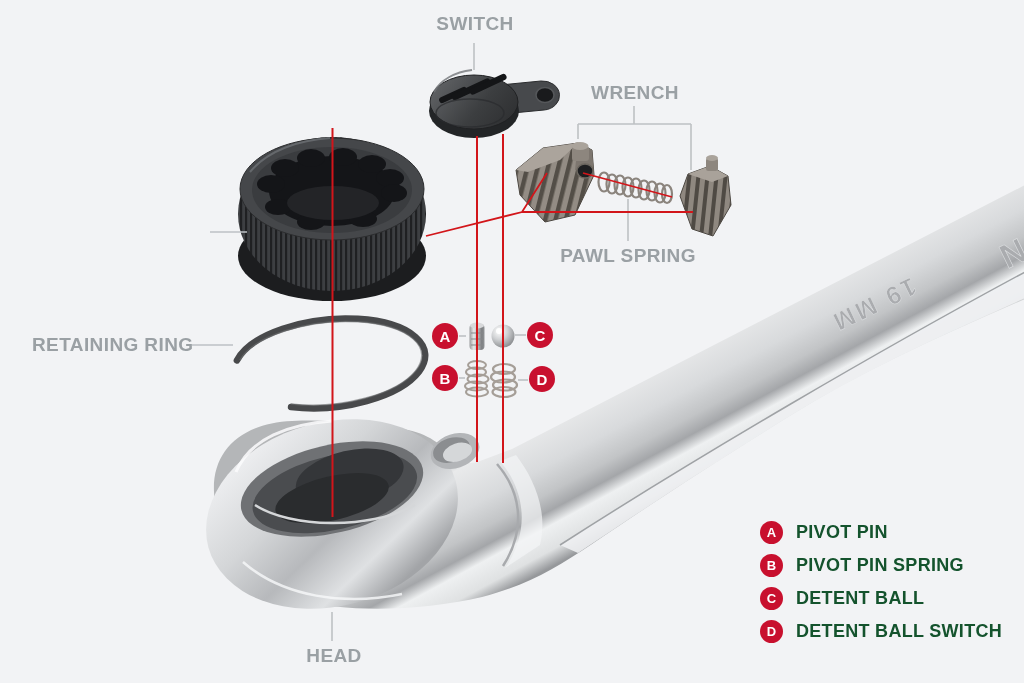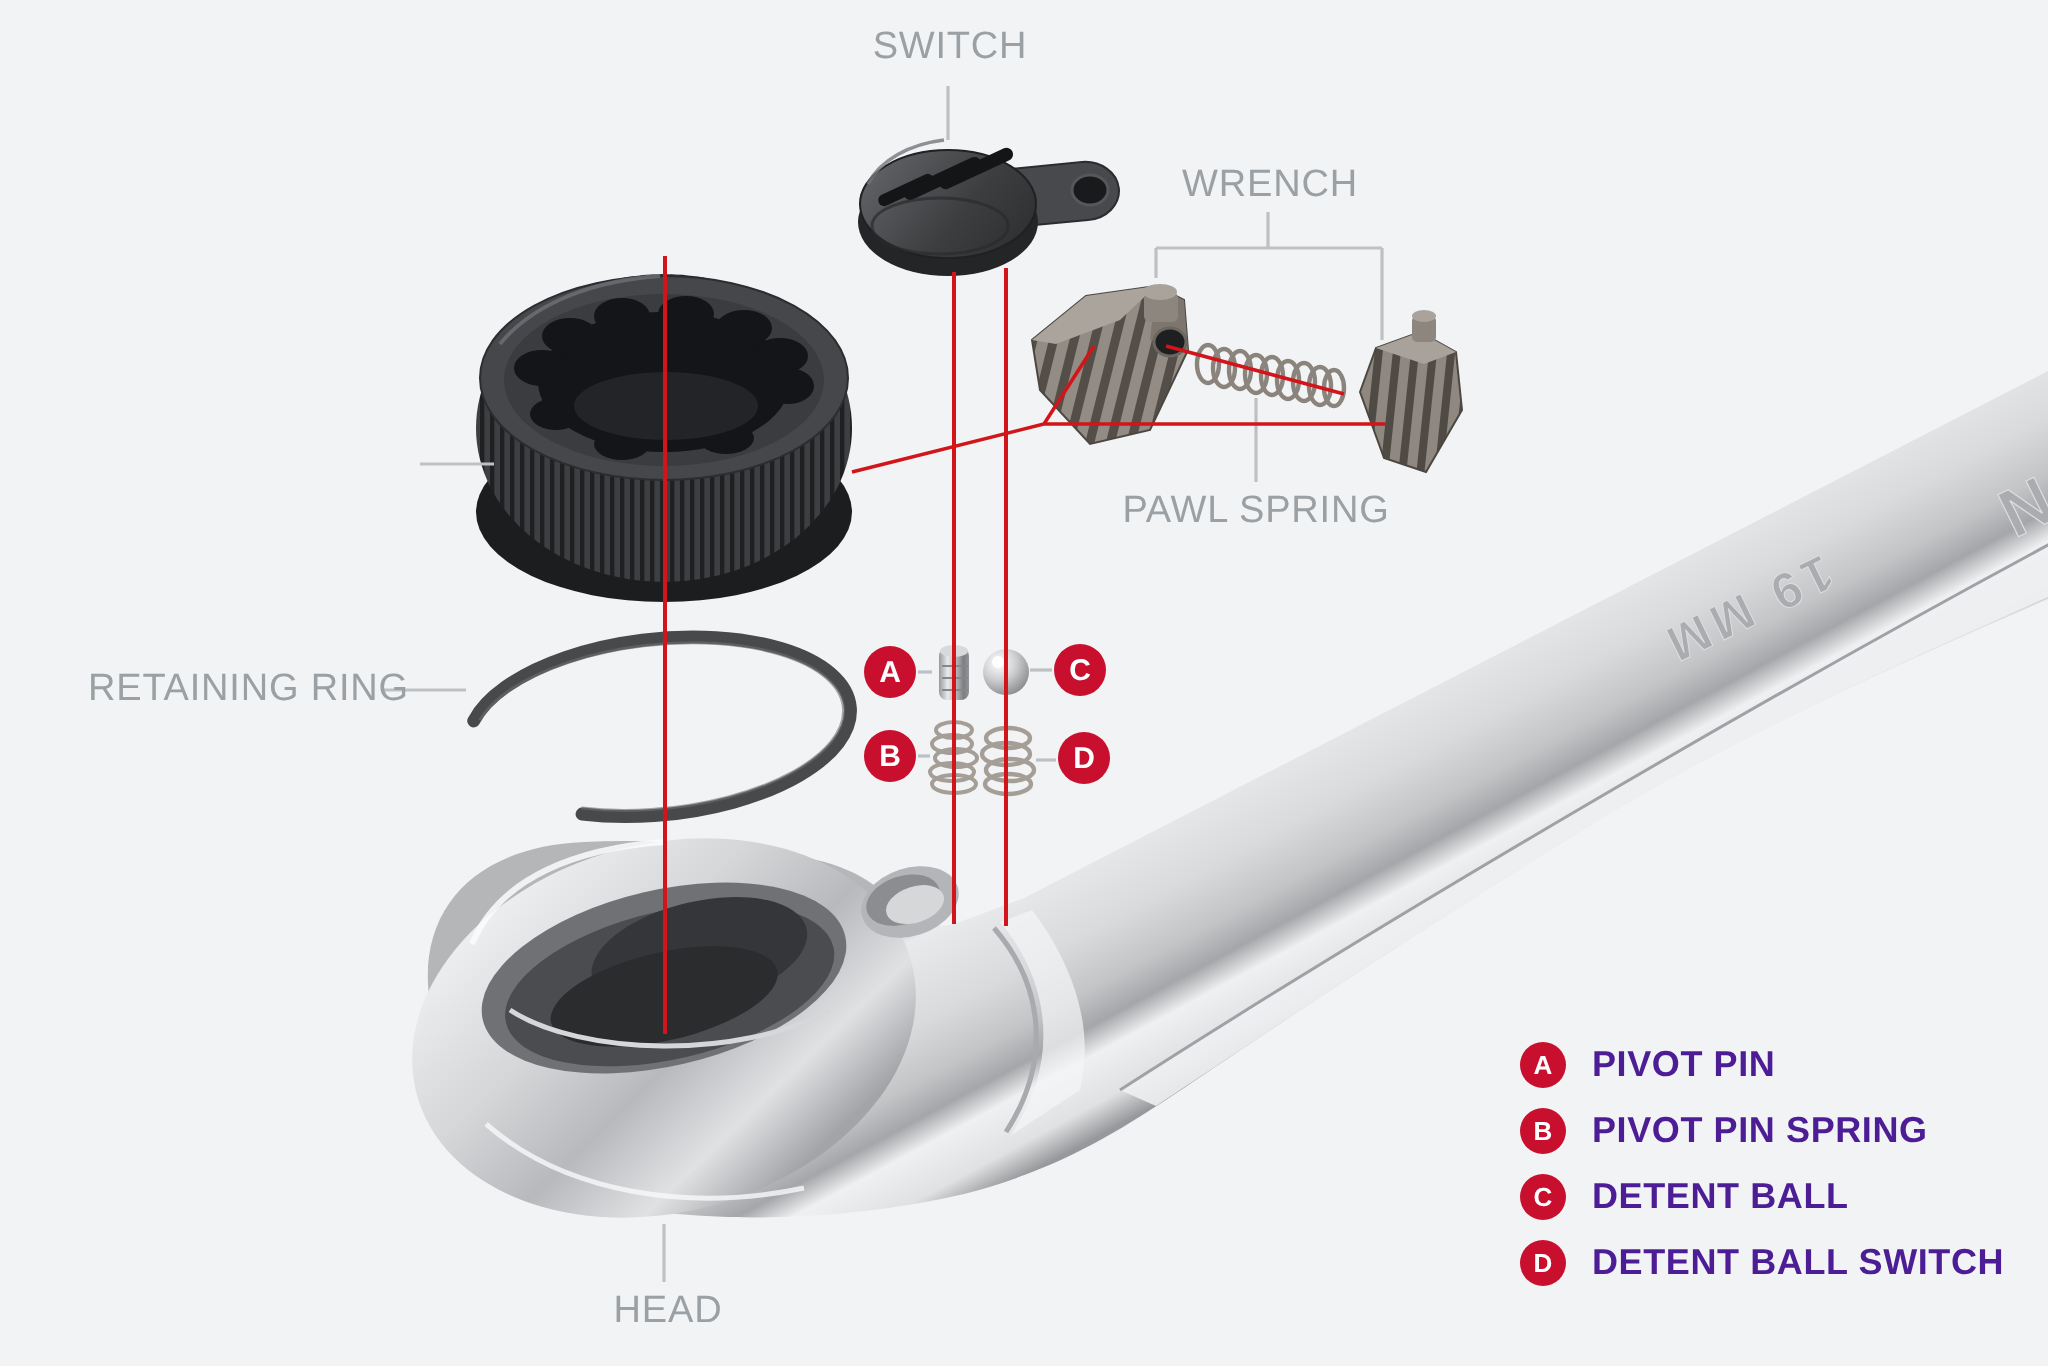--- a/index.html
+++ b/index.html
@@ -1,30 +1,30 @@
 <!DOCTYPE html>
 <html><head>
 <meta charset="utf-8">
 <style>
   html,body{margin:0;padding:0;background:#e8e9eb;}
   .stage{position:relative;width:1024px;height:683px;background:#f2f3f5;overflow:hidden;
          font-family:"Liberation Sans", sans-serif;}
   .stage svg{position:absolute;left:0;top:0;}
-  .lbl{position:absolute;color:#9aa0a4;font-weight:normal;font-size:19px;letter-spacing:.4px;
+  .lbl{position:absolute;color:#9aa0a4;font-weight:bold;font-size:19px;letter-spacing:.4px;
        white-space:nowrap;user-select:none;z-index:5;}
   .lbl.center{transform:translate(-50%,-50%);}
   .lbl.leftalign{transform:translateY(-50%);}
   .badge{position:absolute;width:26px;height:26px;border-radius:50%;background:#c8102e;color:#ffffff;
          font-weight:bold;font-size:15px;display:flex;align-items:center;justify-content:center;
          transform:translate(-50%,-50%);z-index:6;}
   .legend{position:absolute;left:760px;top:521px;display:flex;flex-direction:column;gap:10px;z-index:6;}
   .legend-row{display:flex;align-items:center;gap:13px;}
   .legend-badge{width:23px;height:23px;border-radius:50%;background:#c8102e;color:#fff;font-weight:bold;
                 font-size:13px;display:flex;align-items:center;justify-content:center;flex:0 0 auto;}
-  .legend-label{color:#4c1d95;font-weight:bold;font-size:18px;letter-spacing:.3px;white-space:nowrap;}
+  .legend-label{color:#14532d;font-weight:bold;font-size:18px;letter-spacing:.3px;white-space:nowrap;}
 </style>
 </head>
 <body>
 
 <div class="stage">
 
   <svg width="1024" height="683" viewBox="0 0 1024 683">
     <defs>
       <linearGradient id="gHandle" gradientUnits="userSpaceOnUse" x1="745" y1="295" x2="815" y2="425">
         <stop offset="0" stop-color="#b4b6b8"></stop>
@@ -230,21 +230,21 @@
       <line x1="477" y1="136" x2="477" y2="462" stroke-width="2"></line>
       <line x1="503" y1="134" x2="503" y2="463" stroke-width="2"></line>
       <path stroke-width="1.8" d="M 426,236 L 522,212 L 547,173 M 522,212 L 693,212"></path>
       <line x1="583" y1="173" x2="672" y2="197" stroke-width="1.8"></line>
     </g>
   </svg>
 
   <div class="lbl center" style="left:475px;top:24px;">SWITCH</div>
   <div class="lbl center" style="left:635px;top:93px;">WRENCH</div>
   <div class="lbl center" style="left:628px;top:256px;">PAWL SPRING</div>
-  <div class="lbl leftalign" style="left:44px;top:345px;">RETAINING RING</div>
+  <div class="lbl leftalign" style="left:32px;top:345px;">RETAINING RING</div>
   <div class="lbl center" style="left:334px;top:656px;">HEAD</div>
 
   <div class="badge" style="left:445px;top:336px;">A</div>
   <div class="badge" style="left:445px;top:378px;">B</div>
   <div class="badge" style="left:540px;top:335px;">C</div>
   <div class="badge" style="left:542px;top:379px;">D</div>
 
   <div class="legend">
     <div class="legend-row">
       <div class="legend-badge">A</div>

